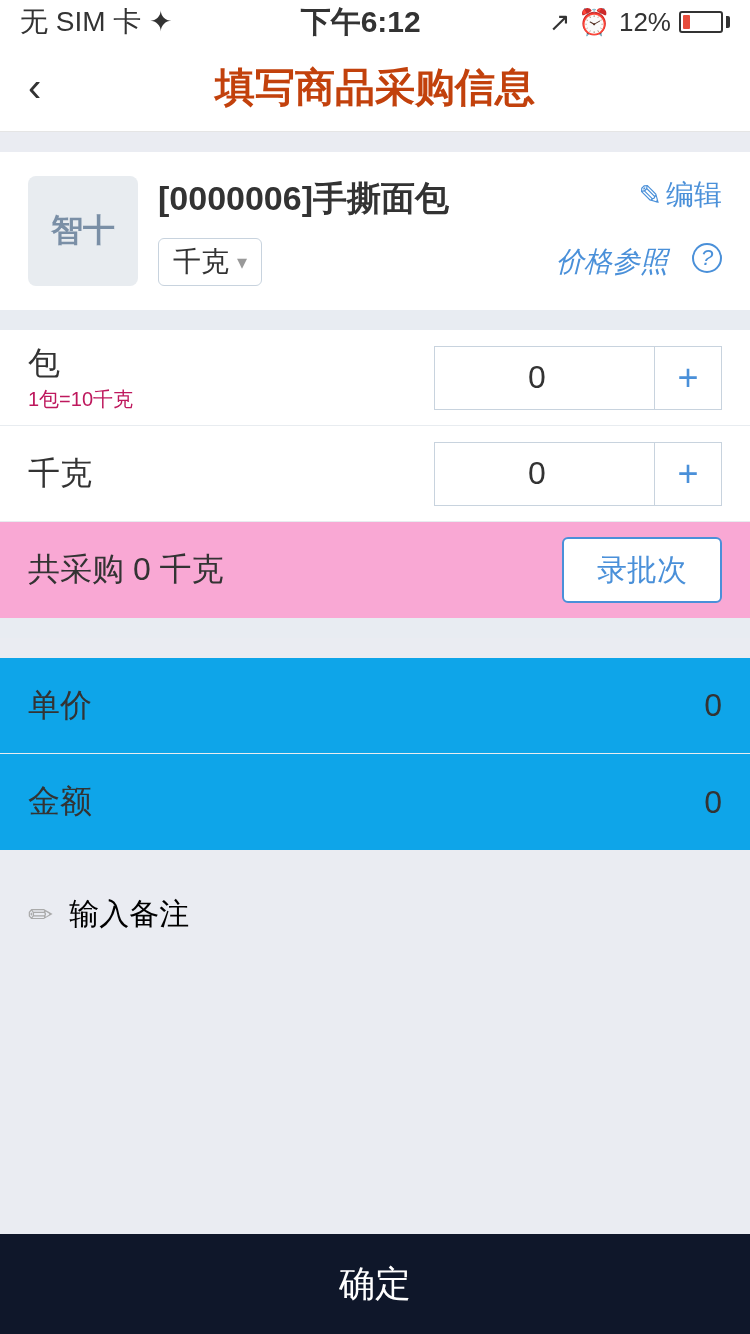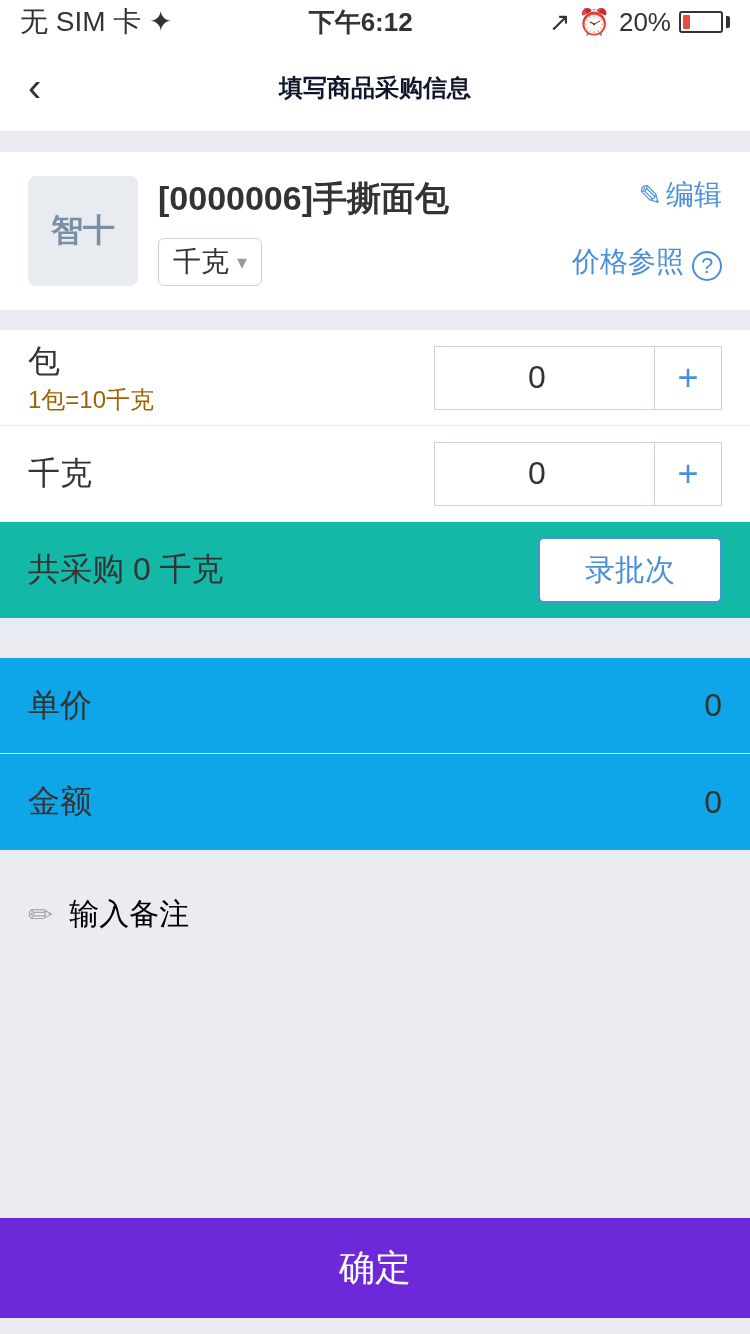--- a/index.html
+++ b/index.html
@@ -18,21 +18,21 @@
       display: flex;
       justify-content: space-between;
       align-items: center;
       background: #fff;
       height: 44px;
       padding: 8px 20px;
       font-size: 28px;
       font-weight: 500;
     }
     .status-left { display: flex; align-items: center; gap: 10px; }
-    .status-center { font-size: 26px; font-weight: 600; }
+    .status-center { font-size: 30px; font-weight: 600; }
     .status-right { display: flex; align-items: center; gap: 8px; font-size: 26px; }
     .battery-icon {
       display: inline-flex; align-items: center; gap: 2px;
     }
     .battery-body {
       width: 44px; height: 22px; border: 2px solid #333; border-radius: 3px;
       position: relative; display: flex; align-items: center; padding: 2px;
     }
     .battery-fill {
       width: 20%; height: 100%; background: #e74c3c; border-radius: 1px;
@@ -52,23 +52,23 @@
       border-bottom: 1px solid #e5e5e5;
     }
     .nav-back {
       position: absolute;
       left: 28px;
       font-size: 40px;
       color: #333;
       cursor: pointer;
     }
     .nav-title {
-      font-size: 24px;
+      font-size: 40px;
       font-weight: 600;
-      color: #0f172a;
+      color: #c2410c;
     }
 
     
     .product-card {
       background: #fff;
       padding: 24px 28px;
       display: flex;
       align-items: flex-start;
       gap: 20px;
       margin-top: 20px;
@@ -126,23 +126,24 @@
       padding: 4px 14px;
       font-size: 28px;
       color: #333;
       gap: 8px;
     }
     .chevron-down { font-size: 20px; color: #999; }
     .price-ref {
       font-size: 28px;
       color: #4a90d9;
       display: flex;
-      align-items: flex-end;
-      gap: 8px;
-      cursor: pointer;
+      align-items: flex-start;
+      gap: 24px;
+      cursor: pointer;
+      font-style: italic;
     }
     .question-circle {
       width: 30px; height: 30px;
       border: 2px solid #4a90d9;
       border-radius: 50%;
       display: inline-flex;
       align-items: center;
       justify-content: center;
       font-size: 22px;
       color: #4a90d9;
@@ -169,22 +170,22 @@
     .input-row-label {
       display: flex;
       flex-direction: column;
     }
     .input-row-label .main-label {
       font-size: 32px;
       color: #333;
       font-weight: 500;
     }
     .input-row-label .sub-label {
-      font-size: 24px;
-      color: #a16207;
+      font-size: 20px;
+      color: #be185d;
     }
     .input-with-plus {
       display: flex;
       align-items: center;
       gap: 0;
     }
     .number-input {
       width: 220px;
       height: 64px;
       border: 1px solid #c8d3de;
@@ -208,28 +209,28 @@
       cursor: pointer;
     }
 
     
     .summary-row {
       display: flex;
       align-items: center;
       justify-content: space-between;
       padding: 0 28px;
       height: 96px;
-      background: #14b8a6;
+      background: #f9a8d4;
     }
     .summary-text {
       font-size: 32px;
       color: #333;
     }
     .record-btn {
-      width: 184px;
+      width: 160px;
       height: 66px;
       border: 2px solid #4a90d9;
       border-radius: 6px;
       background: #fff;
       color: #4a90d9;
       font-size: 30px;
       display: flex;
       align-items: center;
       justify-content: center;
       cursor: pointer;
@@ -280,25 +281,25 @@
     
     .content-spacer {
       flex: 1;
       background: #eaecf2;
       min-height: 300px;
     }
 
     
     .confirm-btn {
       position: fixed;
-      bottom: 16px;
+      bottom: 0;
       left: 0;
       width: 750px;
       height: 100px;
-      background: #6d28d9;
+      background: #0f172a;
       color: #fff;
       font-size: 36px;
       font-weight: 500;
       display: flex;
       align-items: center;
       justify-content: center;
       cursor: pointer;
       border: none;
     }
 
@@ -316,21 +317,21 @@
 <div class="page-wrapper">
 
   <div class="status-bar">
     <div class="status-left">
       <span>无 SIM 卡 ✦</span>
     </div>
     <div class="status-center">下午6:12</div>
     <div class="status-right">
       <span>↗</span>
       <span>⏰</span>
-      <span>20%</span>
+      <span>12%</span>
       <div class="battery-icon">
         <div class="battery-body">
           <div class="battery-fill"></div>
         </div>
         <div class="battery-cap"></div>
       </div>
     </div>
   </div>
 
   <div class="nav-bar">

